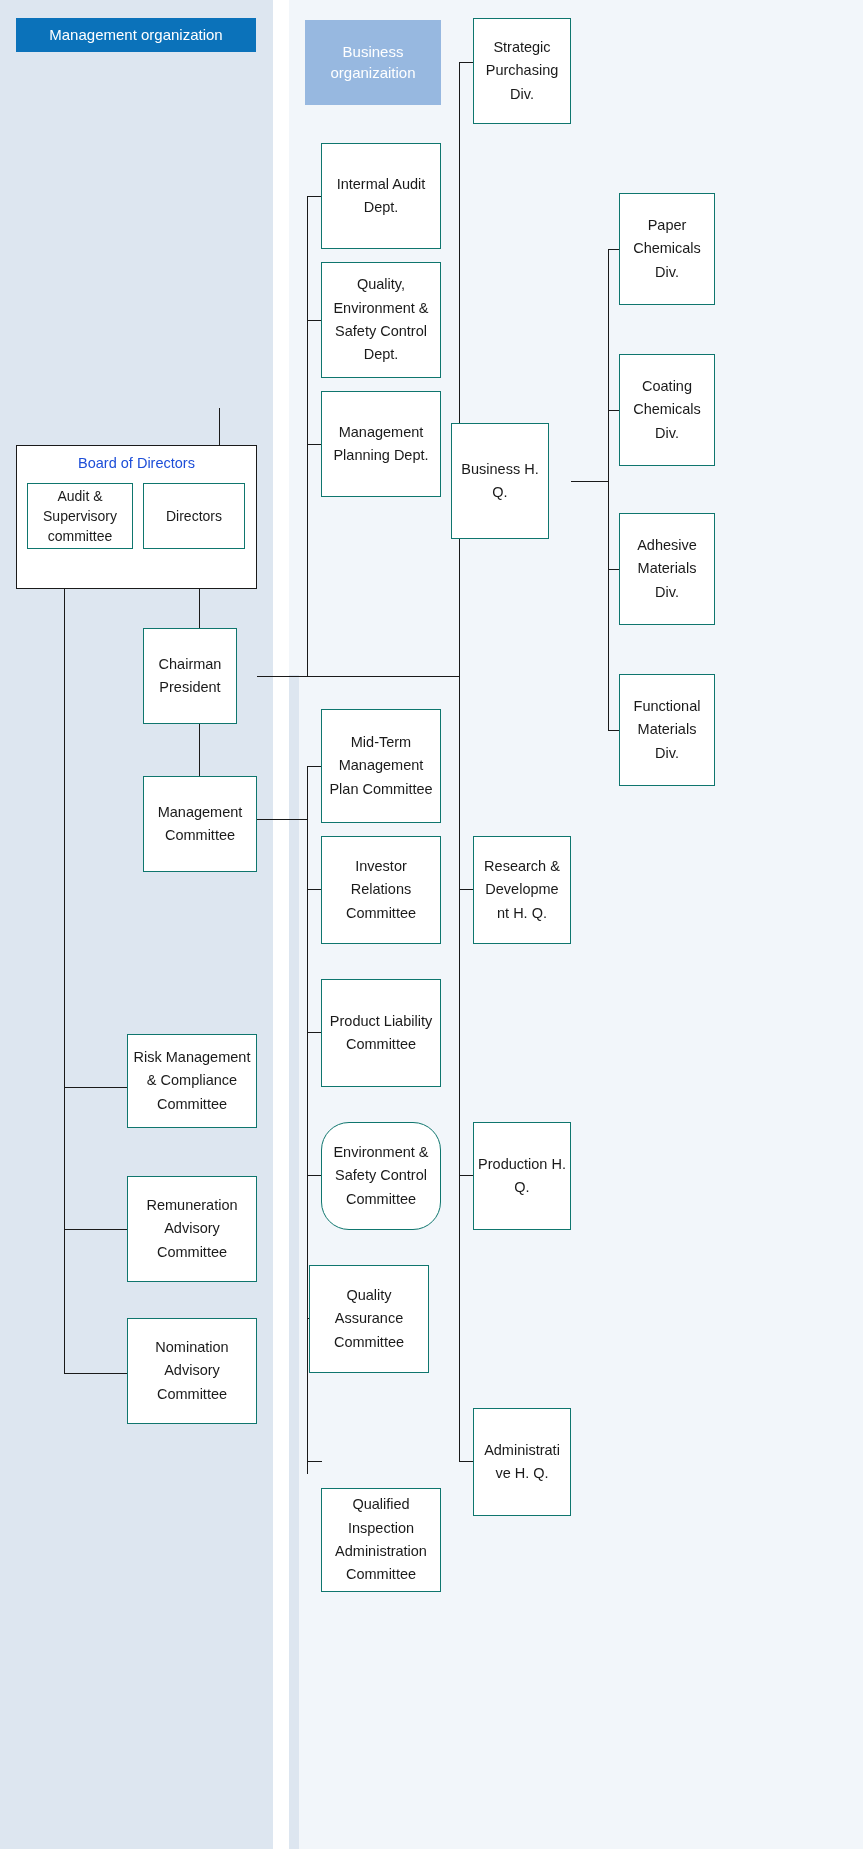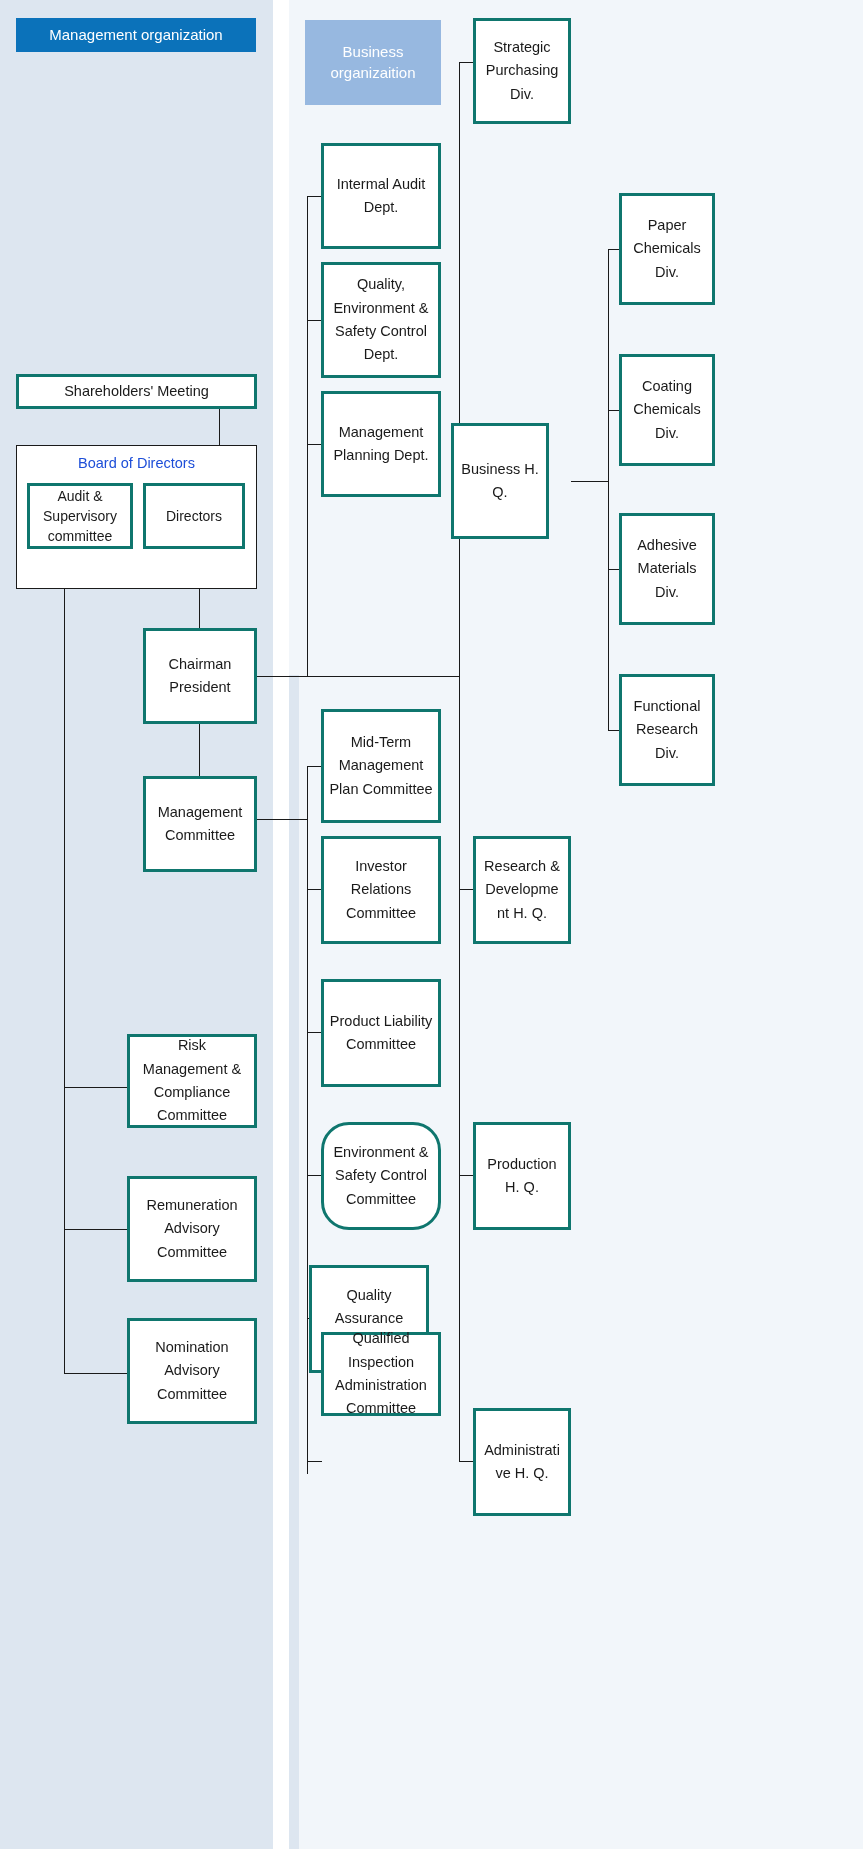--- a/index.html
+++ b/index.html
@@ -65,21 +65,21 @@
     width: 136px; height: 85px;
     background: #97b8e0;
     font-size: 15px;
     padding: 0 8px;
   }
 
   
   .box {
     position: absolute;
     background: #ffffff;
-    border: 3px solid #0f766e;
+    border: 1px solid #0f766e;
     display: flex;
     align-items: center;
     justify-content: center;
     text-align: center;
     color: #1a1a1a;
     font-size: 14.5px;
     line-height: 1.62;
     padding: 2px 4px;
   }
   .box.inner {
@@ -145,35 +145,32 @@
 
   <div class="ln lnh" style="left:257px; top:819px; width:50px;"></div>
   <div class="ln lnv" style="left:307px; top:766px; height:708px;"></div>
   <div class="ln lnh" style="left:307px; top:766px; width:15px;"></div>
   <div class="ln lnh" style="left:307px; top:889px; width:15px;"></div>
   <div class="ln lnh" style="left:307px; top:1032px; width:15px;"></div>
   <div class="ln lnh" style="left:307px; top:1175px; width:15px;"></div>
   <div class="ln lnh" style="left:307px; top:1318px; width:15px;"></div>
   <div class="ln lnh" style="left:307px; top:1461px; width:15px;"></div>
 
-  <div class="box" style="left:16px; top:374px; width:241px; height:35px;">
-    <span>Shareholders' Meeting</span>
-  </div>
 
   <div style="position:absolute; left:16px; top:445px; width:241px; height:144px; background:#ffffff; border:1px solid #1a1a1a;">
     <div style="position:absolute; left:0; top:9px; width:100%; text-align:center; font-size:14.5px; color:#1d4ed8;">Board of Directors</div>
     <div class="box inner" style="left:10px; top:37px; width:106px; height:66px; position:absolute;">
       <span>Audit &amp; Supervisory committee</span>
     </div>
     <div class="box inner" style="left:126px; top:37px; width:102px; height:66px; position:absolute;">
       <span>Directors</span>
     </div>
   </div>
 
-  <div class="box" style="left:143px; top:628px; width:114px; height:96px;">
+  <div class="box" style="left:143px; top:628px; width:94px; height:96px;">
     <span>Chairman President</span>
   </div>
 
   <div class="box" style="left:143px; top:776px; width:114px; height:96px;">
     <span>Management Committee</span>
   </div>
 
   <div class="box" style="left:127px; top:1034px; width:130px; height:94px;">
     <span>Risk Management &amp; Compliance Committee</span>
   </div>
@@ -211,21 +208,21 @@
   </div>
 
   <div class="box" style="left:321px; top:1122px; width:120px; height:108px;border-radius:28px;">
     <span>Environment &amp; Safety Control Committee</span>
   </div>
 
   <div class="box" style="left:309px; top:1265px; width:120px; height:108px;">
     <span>Quality Assurance Committee</span>
   </div>
 
-  <div class="box" style="left:321px; top:1332px; width:120px; height:84px;">
+  <div class="box" style="left:321px; top:1488px; width:120px; height:104px;">
     <span>Qualified Inspection Administration Committee</span>
   </div>
 
   <div class="box" style="left:473px; top:18px; width:98px; height:106px;">
     <span>Strategic Purchasing Div.</span>
   </div>
 
   <div class="box" style="left:451px; top:423px; width:98px; height:116px;">
     <span>Business H. Q.</span>
   </div>
@@ -248,16 +245,16 @@
 
   <div class="box" style="left:619px; top:354px; width:96px; height:112px;">
     <span>Coating Chemicals Div.</span>
   </div>
 
   <div class="box" style="left:619px; top:513px; width:96px; height:112px;">
     <span>Adhesive Materials Div.</span>
   </div>
 
   <div class="box" style="left:619px; top:674px; width:96px; height:112px;">
-    <span>Functional Research Div.</span>
+    <span>Functional Materials Div.</span>
   </div>
 
 </div>
 
 </body></html>

